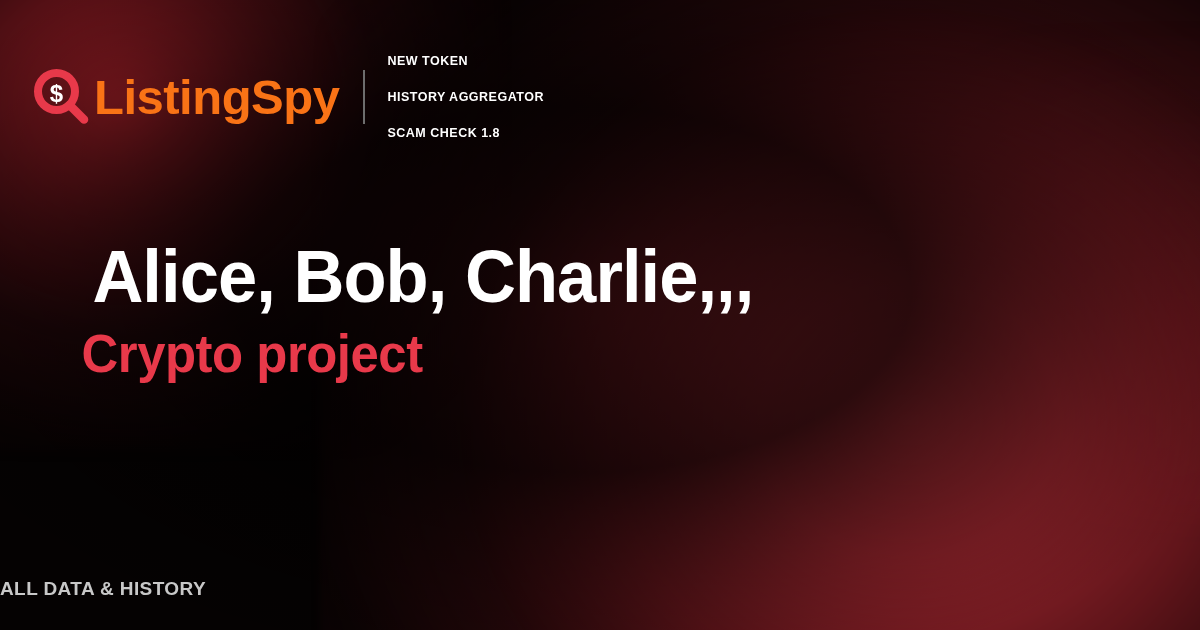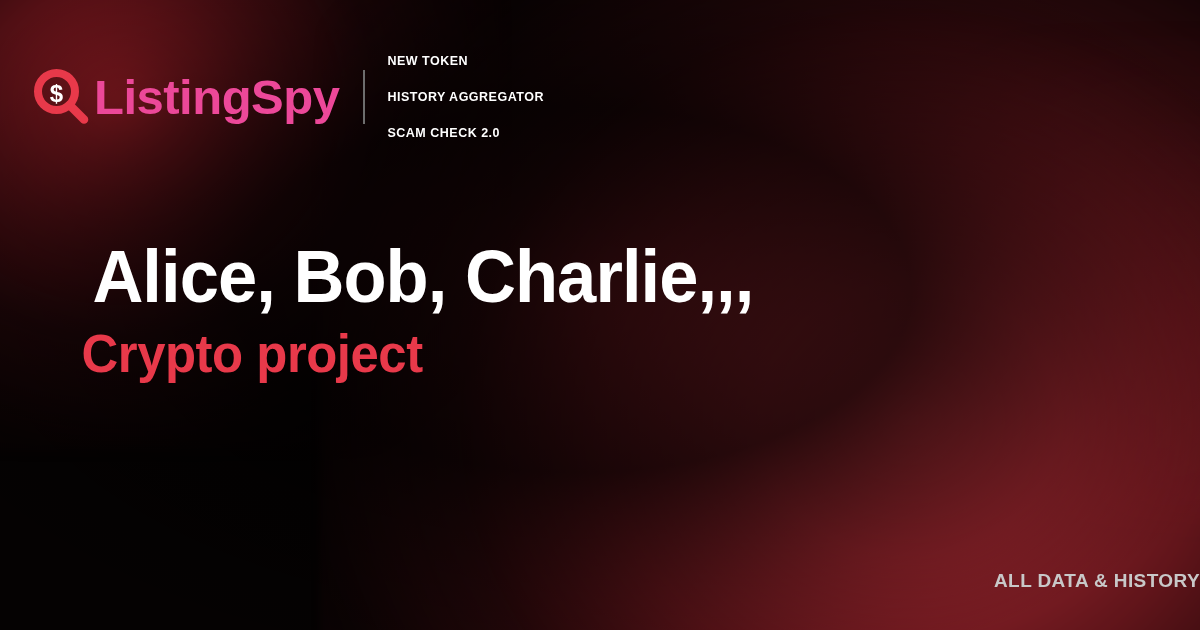--- a/index.html
+++ b/index.html
@@ -153,22 +153,22 @@
     letter-spacing: -0.5px;
     transform: scaleX(0.96);
     transform-origin: center;
   }
 
   
   .footer {
     position: absolute;
     left: 0;
     right: 0;
-    bottom: 38px;
-    text-align: right;
+    bottom: 30px;
+    text-align: left;
     z-index: 5;
   }
   .footer-text {
     color: #c8c8c8;
     font-size: 19px;
     font-weight: 700;
     letter-spacing: 0.4px;
   }
 </style>
 </head>
@@ -184,28 +184,28 @@
   <div class="vignette"></div>
 
   <div class="header">
 
     <svg class="logo-mark" viewBox="0 0 58 58">
       <circle cx="24.5" cy="23.5" r="18.5" fill="none" stroke="#E8394A" stroke-width="8"></circle>
       <line x1="37.5" y1="37" x2="52" y2="51.5" stroke="#E8394A" stroke-width="8.5" stroke-linecap="round"></line>
       <text x="24.5" y="33.5" text-anchor="middle" fill="#ffffff" font-family="Liberation Sans, sans-serif" font-size="24" font-weight="700">$</text>
     </svg>
 
-    <span class="wordmark" style="color:#ec4899">ListingSpy</span>
+    <span class="wordmark" style="color:#f97316">ListingSpy</span>
 
     <div class="divider"></div>
 
     <div class="tagline">
       <div>NEW TOKEN</div>
       <div>HISTORY AGGREGATOR</div>
-      <div>SCAM CHECK 2.0</div>
+      <div>SCAM CHECK 1.8</div>
     </div>
 
   </div>
 
   <div class="hero">
     <h1 class="hero-title">Alice, Bob, Charlie,,,</h1>
     <div class="hero-subtitle" style="color:#E8394A">Crypto project</div>
   </div>
 
   <div class="footer">

